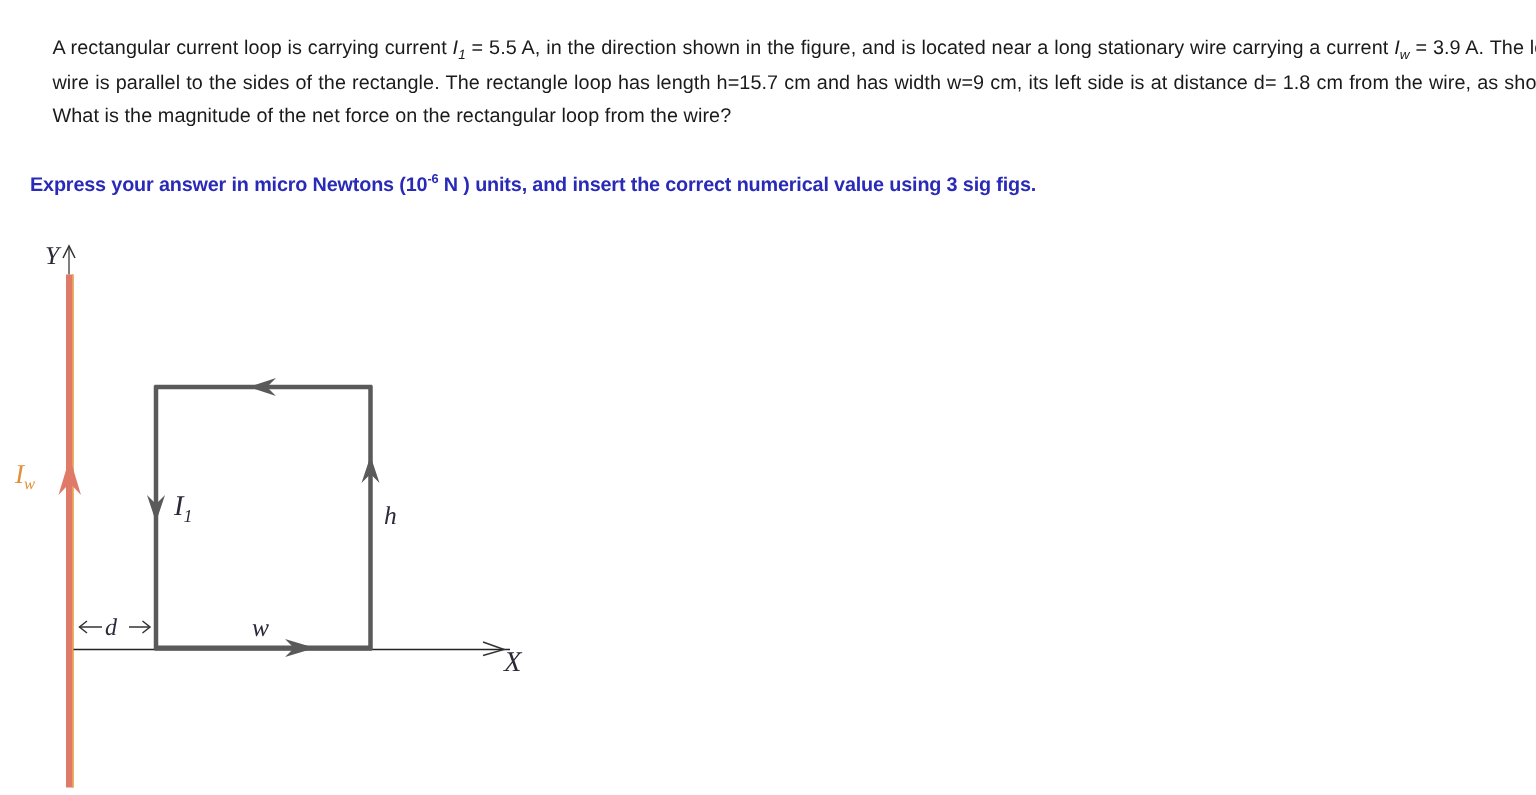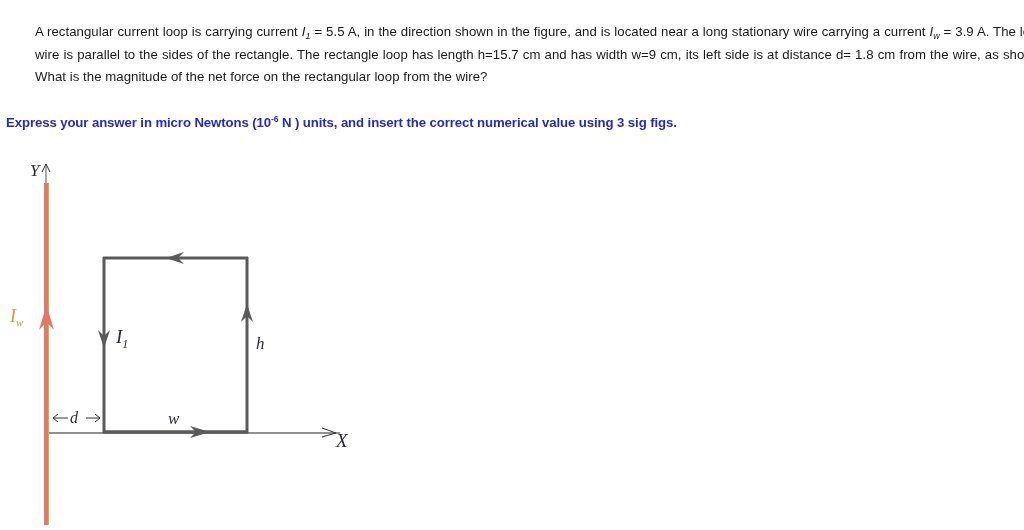--- a/index.html
+++ b/index.html
@@ -2,21 +2,21 @@
 <html><head>
 <meta charset="utf-8">
 <style>
   html, body { margin: 0; padding: 0; background: #ffffff; }
   body { width: 1024px; height: 530px; position: relative; overflow: hidden;
          font-family: "Liberation Sans", "DejaVu Sans", sans-serif; color: #1a1a1a; }
   .problem { position: absolute; left: 23px; top: 21px; width: 1010px;
              font-size: 13.2px; line-height: 22.5px; text-align: justify; letter-spacing: 0.05px; margin-left: 12px; }
   .problem i { font-style: italic; }
   .problem sub { font-size: 9px; vertical-align: -3px; line-height: 0; }
-  .instruction { position: absolute; left: 6px; top: 115px; font-size: 13.2px; font-weight: bold;
+  .instruction { position: absolute; left: 20px; top: 115px; font-size: 13.2px; font-weight: bold;
                  color: #2a2ab8; white-space: nowrap; letter-spacing: -0.1px; }
   .instruction sup { font-size: 8.5px; vertical-align: 5px; line-height: 0; }
   .figure { position: absolute; left: 0; top: 150px; width: 400px; height: 380px; }
   .figure svg { display: block; }
   .serif { font-family: "Liberation Serif", "DejaVu Serif", serif; font-style: italic; }
 </style>
 </head>
 <body>
 
 <div class="problem">

